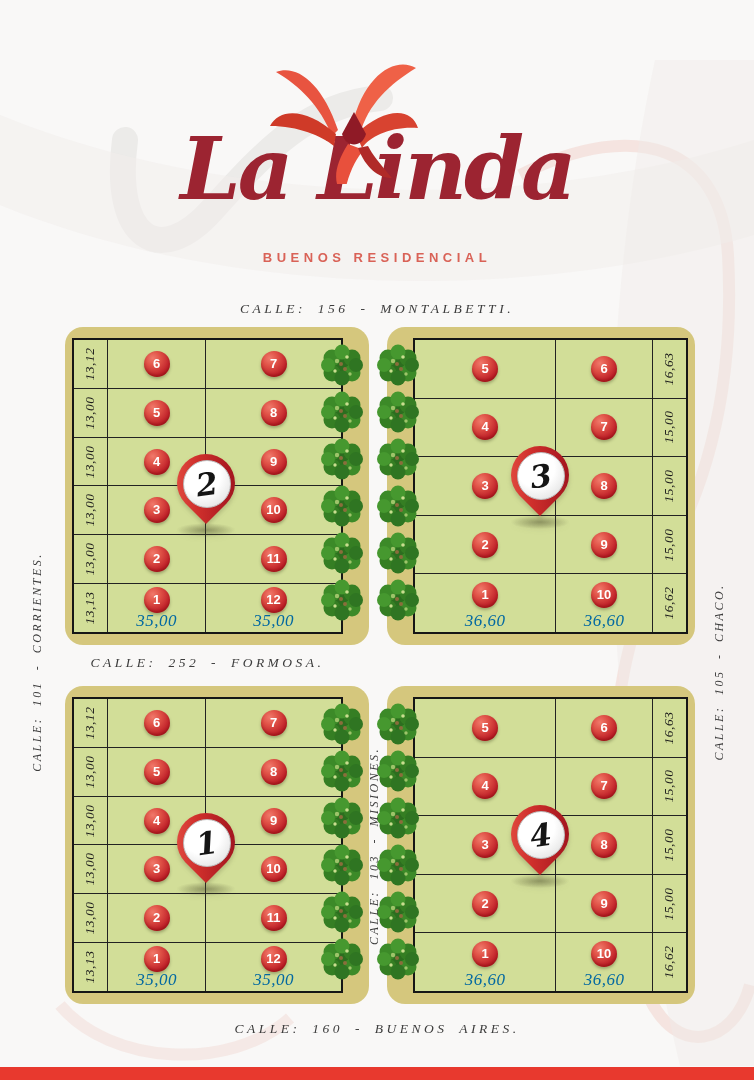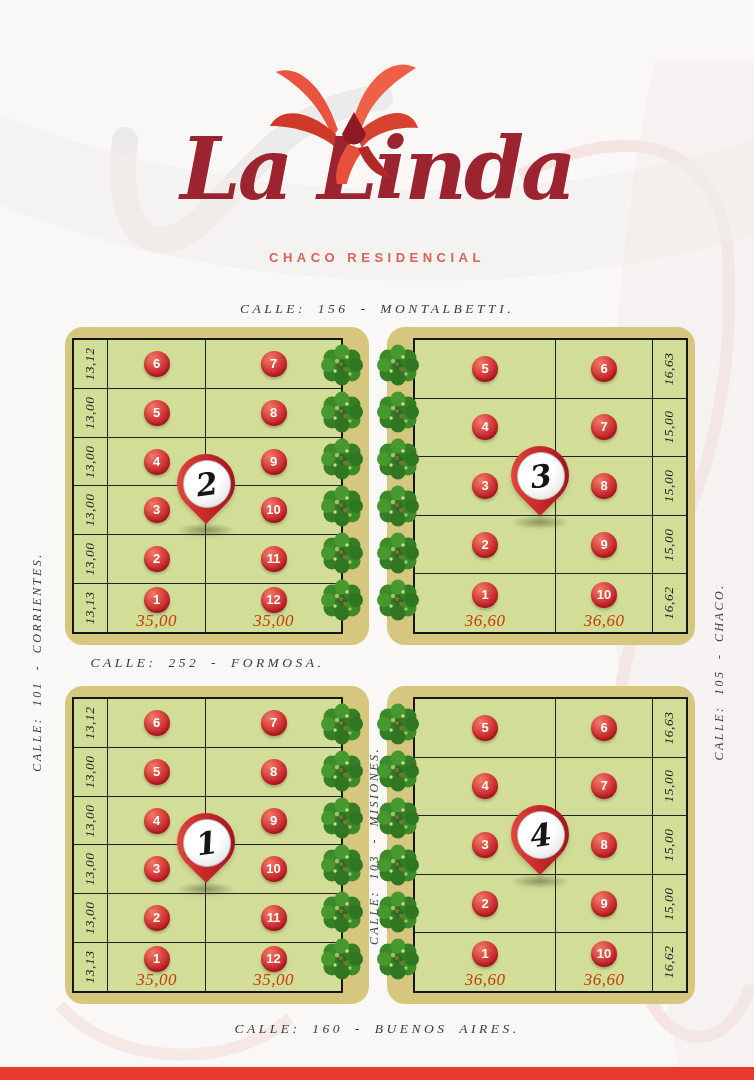--- a/index.html
+++ b/index.html
@@ -62,21 +62,21 @@
   .badge{
     width:26px;height:26px;border-radius:50%;flex:0 0 auto;
     background:radial-gradient(circle at 34% 28%, #f0796b 0%, #e05247 30%, #c0222a 68%, #971219 100%);
     color:#fff;font-family:"Liberation Sans",sans-serif;font-weight:bold;font-size:13px;
     line-height:26px;text-align:center;
     box-shadow:0 2px 3px rgba(60,60,30,.35), inset 0 -2px 3px rgba(110,0,0,.35);
   }
   .row:last-child .badge{margin-bottom:16px;}
   .bmeasure{
     position:absolute;bottom:1px;left:0;right:0;text-align:center;
-    font-style:italic;font-size:17px;color:#c2410c;letter-spacing:.5px;
+    font-style:italic;font-size:17px;color:#0369a1;letter-spacing:.5px;
   }
   
   .trees{position:absolute;inset:0;pointer-events:none;z-index:4;}
   .bush{position:absolute;width:44px;height:44px;}
   .type-a .bush{left:255px;}
   .type-b .bush{left:-11px;}
   .bush.b1{top:16px;} .bush.b2{top:63px;} .bush.b3{top:110px;}
   .bush.b4{top:157px;} .bush.b5{top:204px;} .bush.b6{top:251px;}
   
   .pin{position:absolute;z-index:6;width:0;height:0;filter:drop-shadow(0 3px 2px rgba(70,70,40,.25));}
@@ -141,21 +141,21 @@
   <svg class="flower" viewBox="0 0 152 138">
     <path d="M70 84 C54 36 28 18 8 26 C32 40 52 60 64 90 Z" fill="#e85440"></path>
     <path d="M68 88 C38 62 12 62 2 80 C30 80 54 90 66 100 Z" fill="#cf3a28"></path>
     <path d="M84 80 C96 28 128 10 148 22 C122 38 100 58 92 88 Z" fill="#ef6147"></path>
     <path d="M88 88 C118 60 144 62 150 82 C124 80 102 90 94 102 Z" fill="#d84330"></path>
     <path d="M74 88 L86 66 L98 88 C94 102 78 102 74 88 Z" fill="#8f1a26"></path>
     <path d="M80 98 C66 120 64 138 76 150 C80 128 88 112 96 104 Z" fill="#e8503c"></path>
     <path d="M90 102 C98 122 110 132 124 132 C112 118 104 108 100 100 Z" fill="#b02a28"></path>
   </svg>
   <div class="logo-title">La Linda</div>
-  <div class="logo-sub">CHACO RESIDENCIAL</div>
+  <div class="logo-sub">BUENOS RESIDENCIAL</div>
 
   <div class="street h" id="street-top">CALLE: 156 - MONTALBETTI.</div>
   <div class="street h" id="street-middle">CALLE: 252 - FORMOSA.</div>
   <div class="street h" id="street-bottom">CALLE: 160 - BUENOS AIRES.</div>
   <div class="street v" id="street-left">CALLE: 101 - CORRIENTES.</div>
   <div class="street v" id="street-right">CALLE: 105 - CHACO.</div>
   <div class="street v" id="street-center">CALLE: 103 - MISIONES.</div>
 
   <section class="block type-a" id="block-m2">
     <div class="lots-frame">

